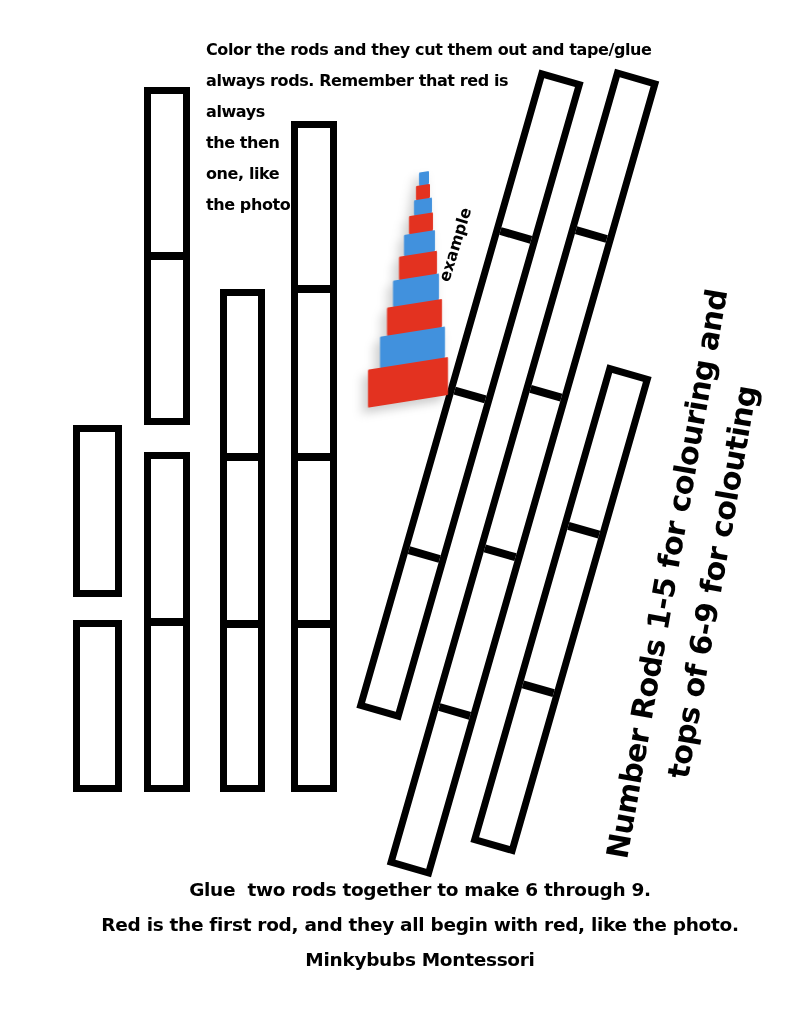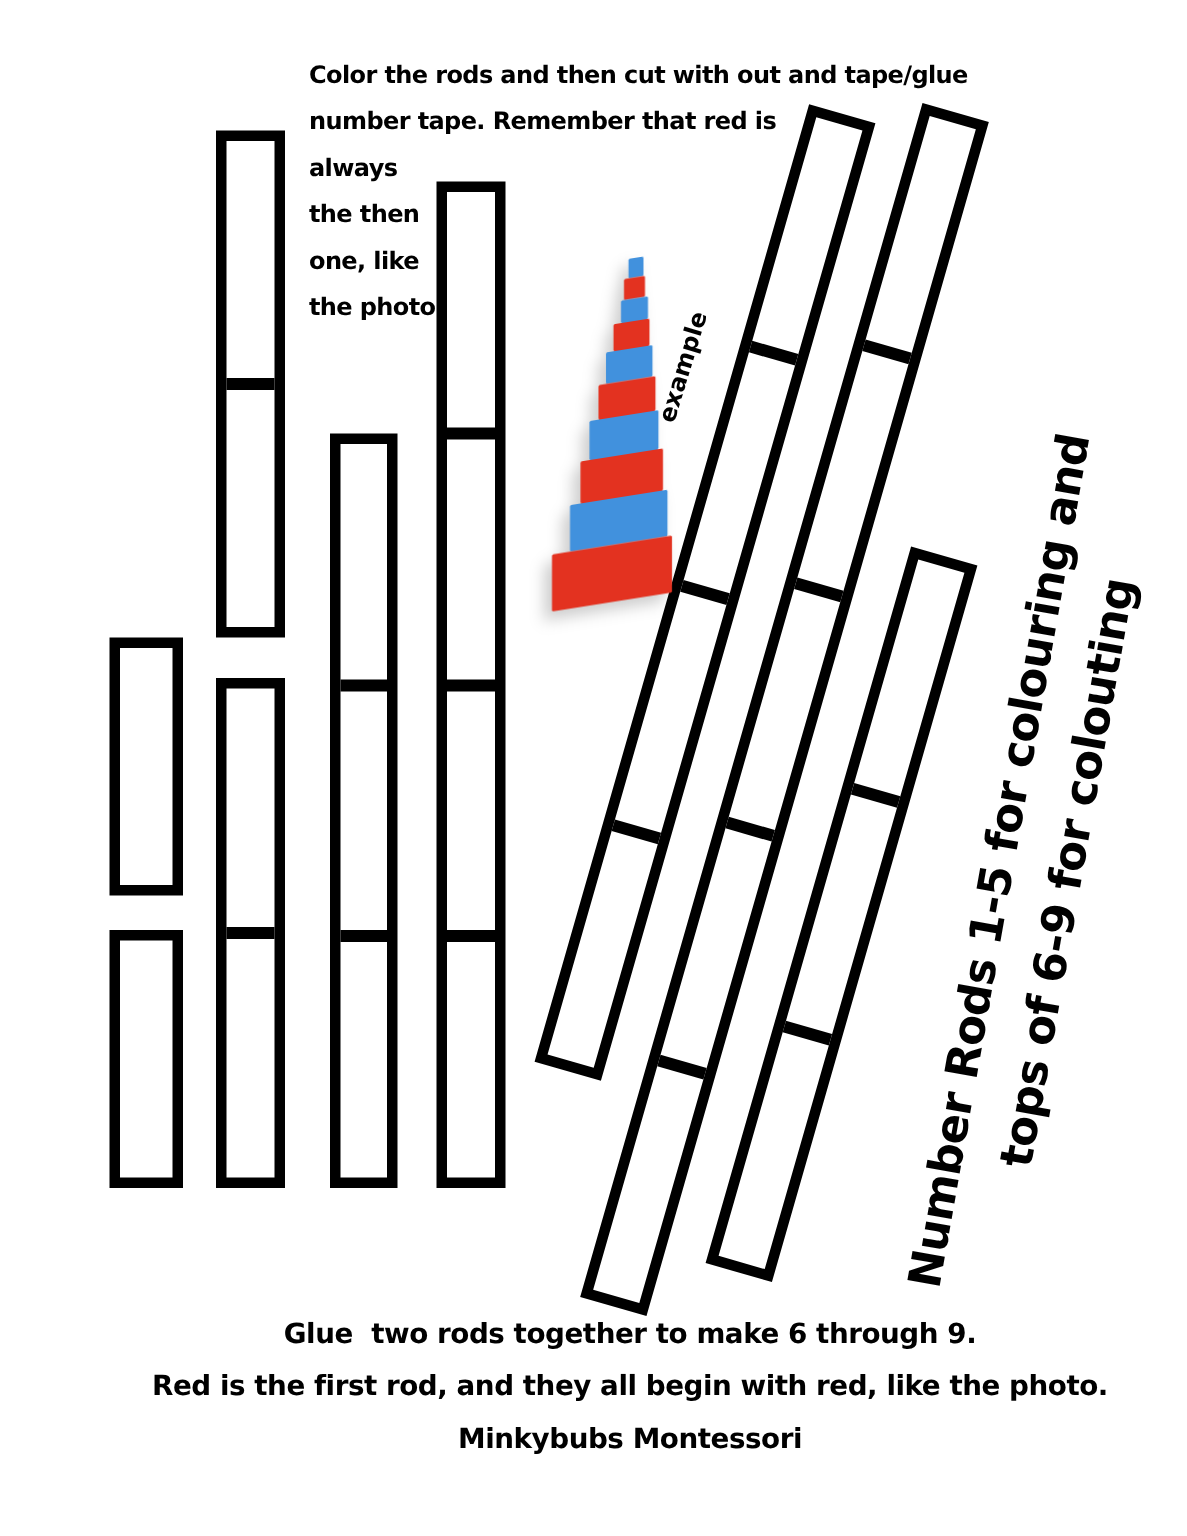--- a/index.html
+++ b/index.html
@@ -37,22 +37,22 @@
     transform:skewY(-9deg);transform-origin:100% 0;
     filter:drop-shadow(-5px 5px 5px rgba(0,0,0,0.20));
   }
   .stripe{margin-left:auto;border-radius:1px;}
 </style>
 </head>
 <body>
 
 <div class="page">
   <div class="instructions" id="instructions">
-      <div class="instr-line">Color the rods and then cut with out and tape/glue</div>
-      <div class="instr-line">number tape. Remember that red is</div>
+      <div class="instr-line">Color the rods and they cut them out and tape/glue</div>
+      <div class="instr-line">always rods. Remember that red is</div>
       <div class="instr-line">always</div>
       <div class="instr-line">the then</div>
       <div class="instr-line">one, like</div>
       <div class="instr-line">the photo.</div>
     </div>
   <div id="rods-layer">
       <div class="rod" style="width: 49px; height: 172px; left: 73px; top: 425px; border-color: rgb(0, 0, 0);"></div>
       <div class="rod" style="width: 49px; height: 172px; left: 73px; top: 620px; border-color: rgb(0, 0, 0);"></div>
       <div class="rod" style="width: 46px; height: 338px; left: 144px; top: 87px; border-color: rgb(0, 0, 0);">
         <div class="divider" style="top: 158px; background: rgb(0, 0, 0);"></div>

